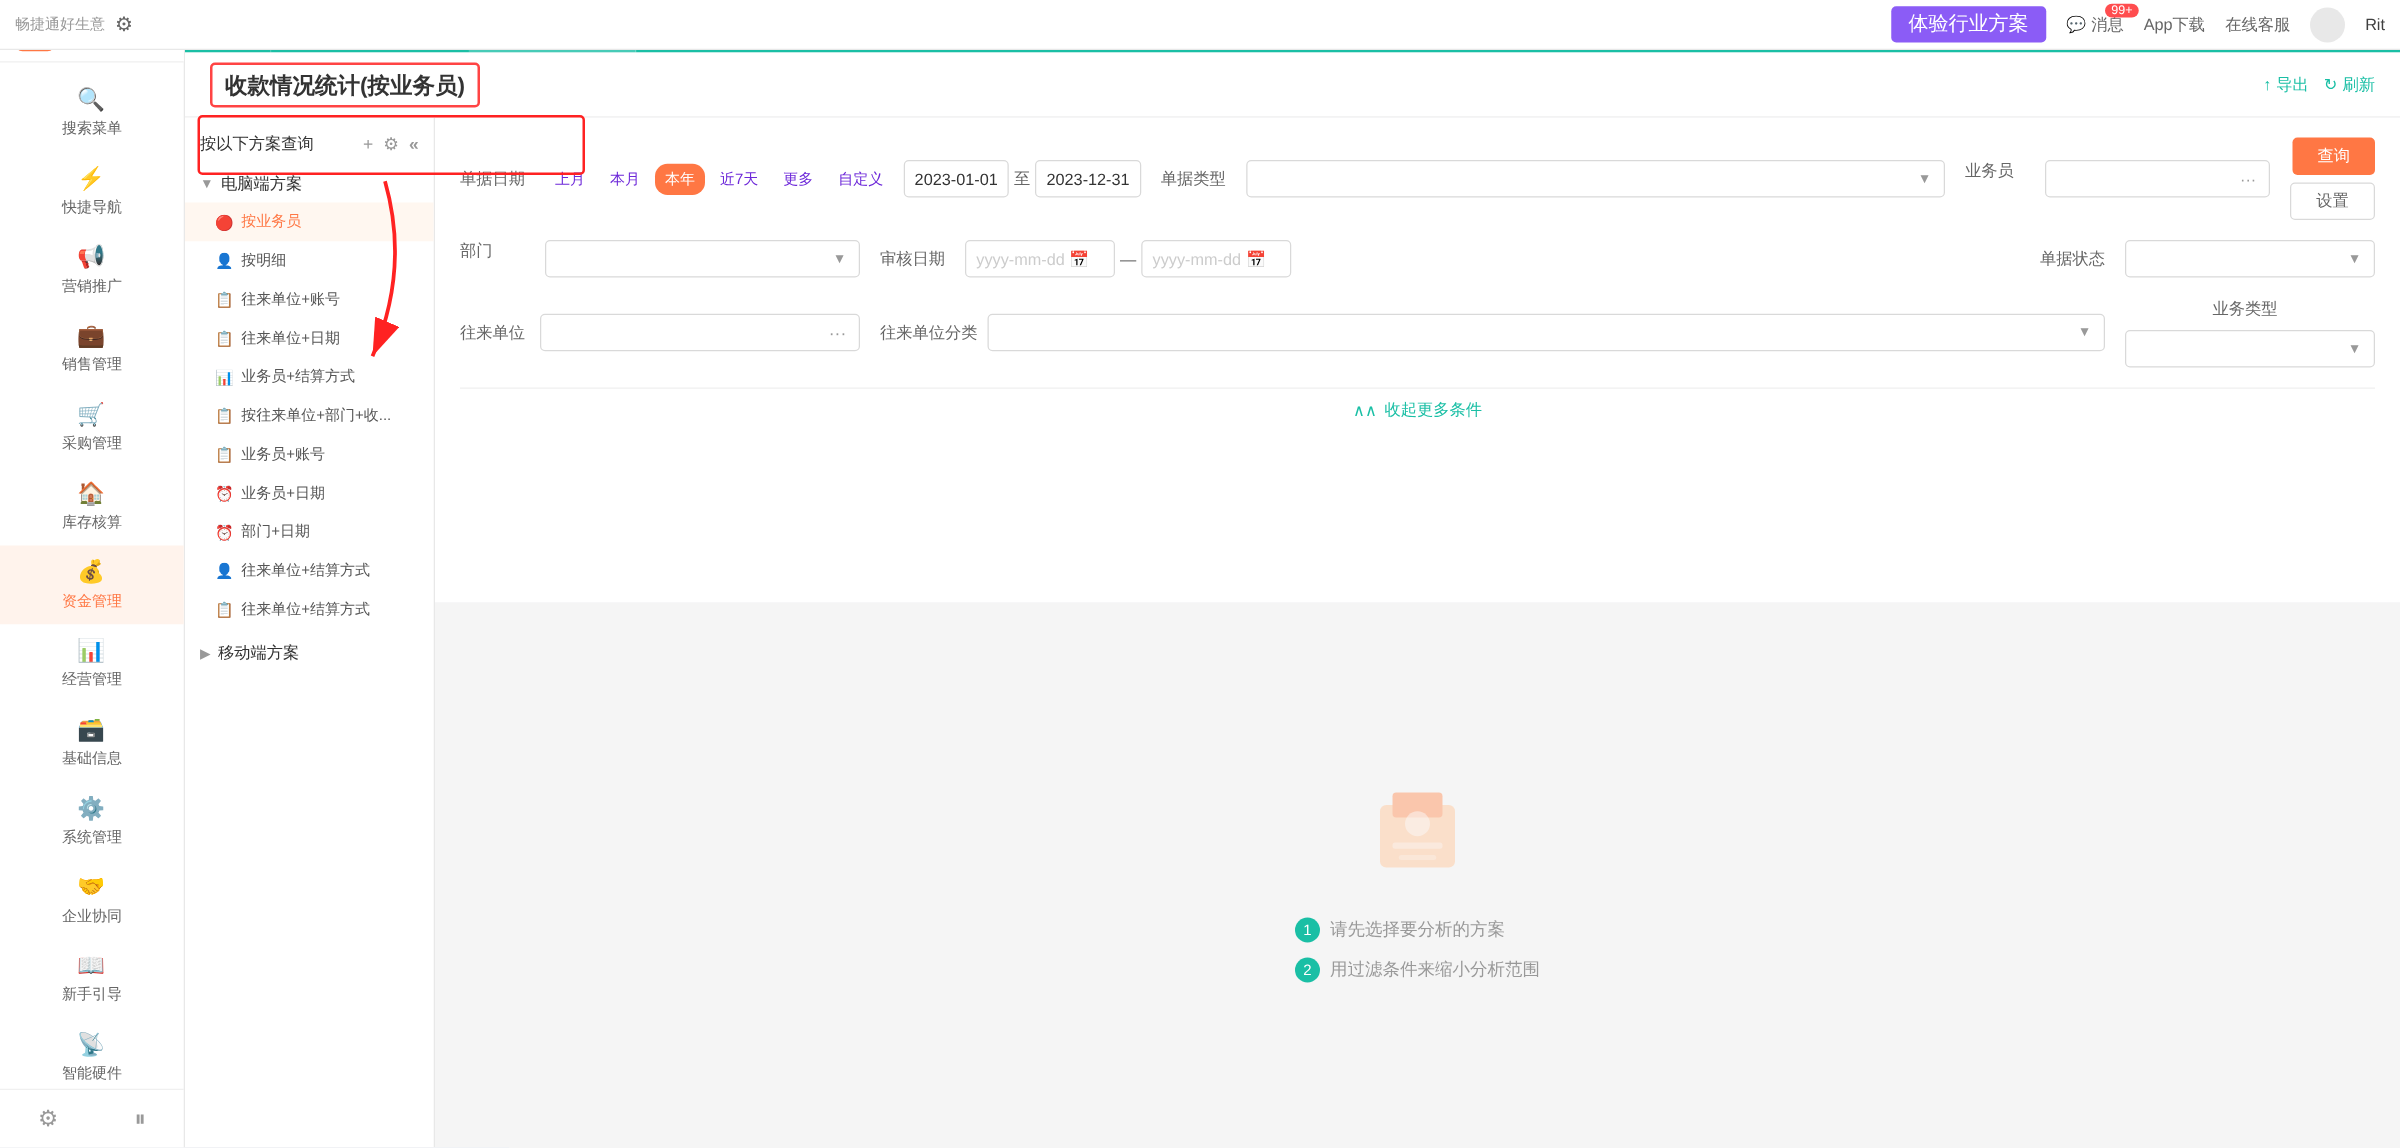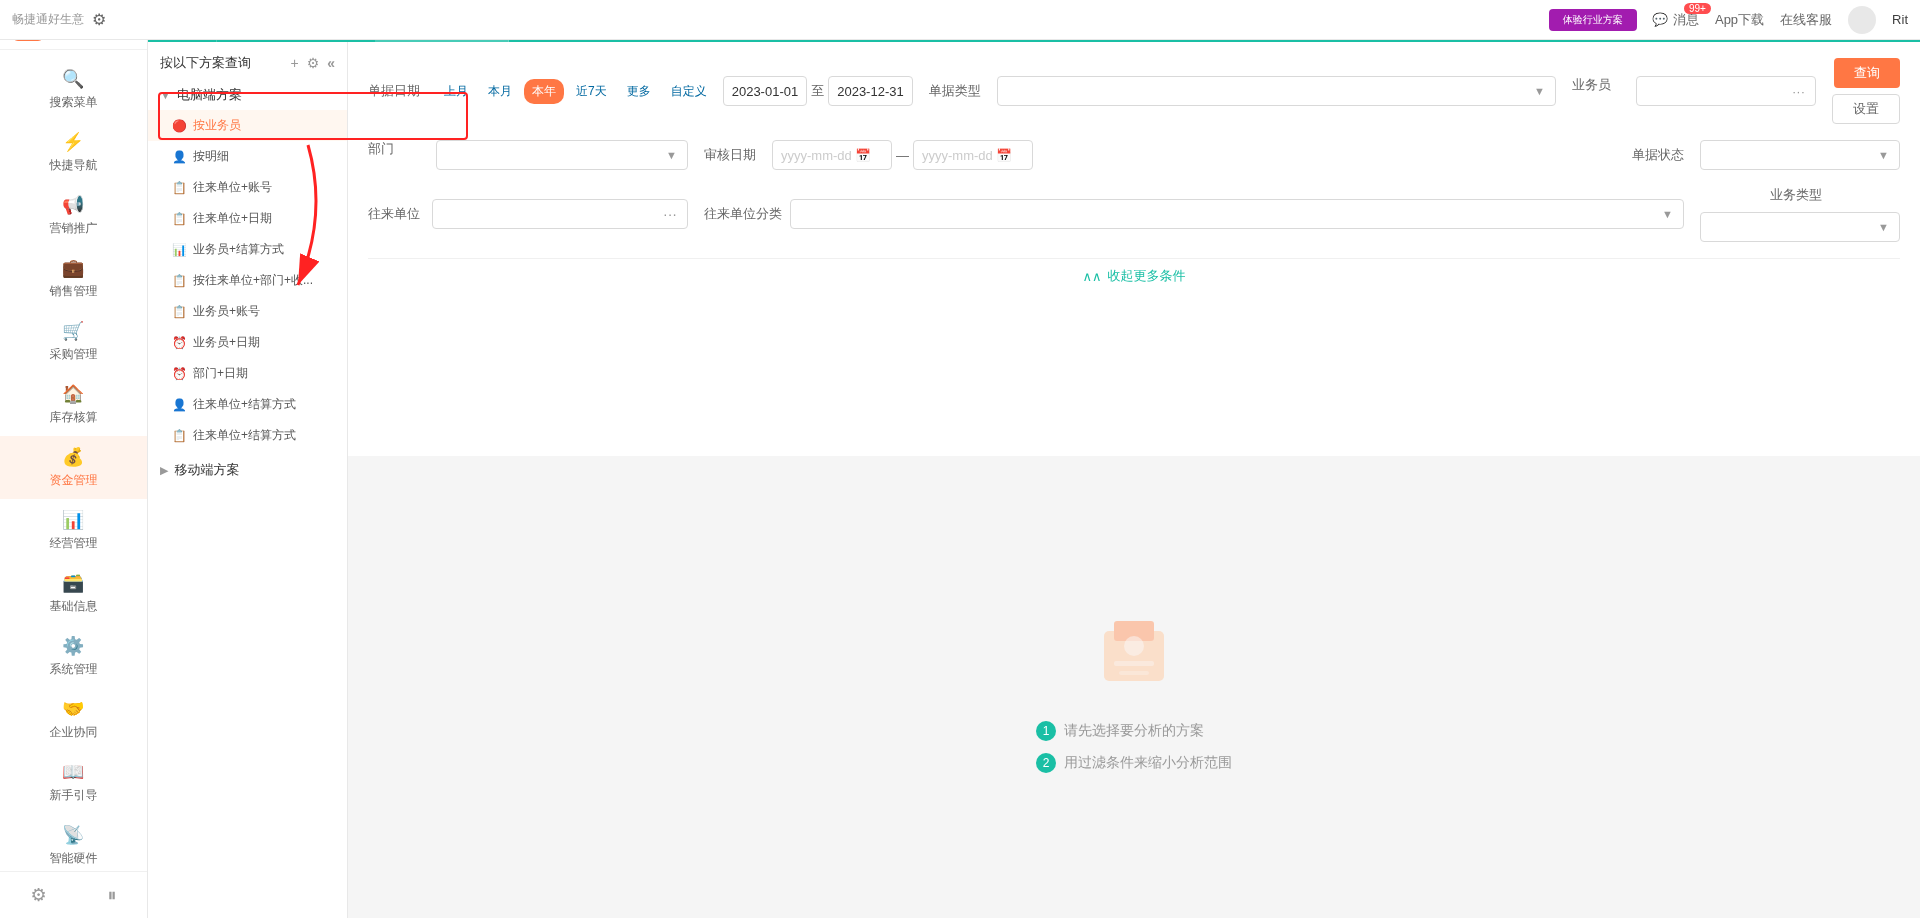--- a/index.html
+++ b/index.html
@@ -21,22 +21,22 @@
       display: flex; align-items: center; gap: 8px;
       flex: 1;
     }
     .top-header-breadcrumb {
       color: #999; font-size: 12px;
     }
     .top-header-right {
       display: flex; align-items: center; gap: 16px;
     }
     .top-header-btn {
-      background: #a21caf; color: #fff; border: none; border-radius: 4px;
-      padding: 4px 14px; font-size: 10px; cursor: pointer;
+      background: #8b5cf6; color: #fff; border: none; border-radius: 4px;
+      padding: 4px 14px; font-size: 16px; cursor: pointer;
     }
     .msg-badge {
       position: relative; display: inline-flex; align-items: center; gap: 4px; cursor: pointer; color: #666;
     }
     .badge-num {
       background: #ff4d4f; color: #fff; border-radius: 10px; font-size: 10px;
       padding: 0 5px; position: absolute; top: -8px; right: -12px; white-space: nowrap;
     }
     .header-icon-link { color: #666; cursor: pointer; font-size: 13px; display: flex; align-items: center; gap: 4px; }
     .user-avatar {
@@ -220,21 +220,21 @@
       display: flex; align-items: center; gap: 4px;
     }
     .date-input {
       border: 1px solid #d9d9d9; border-radius: 4px; padding: 5px 8px;
       font-size: 13px; color: #333; height: 30px;
       display: flex; align-items: center; gap: 4px;
     }
     .date-sep { color: #666; }
     .quick-date-btn {
       padding: 4px 8px; border: none; background: transparent;
-      color: #0369a1; font-size: 12px; cursor: pointer; border-radius: 3px;
+      color: #6d28d9; font-size: 12px; cursor: pointer; border-radius: 3px;
     }
     .quick-date-btn.active { background: #ff7744; color: #fff; border-radius: 10px; }
     .filter-select {
       border: 1px solid #d9d9d9; border-radius: 4px; padding: 5px 10px;
       font-size: 13px; color: #333; height: 30px; min-width: 180px;
       display: flex; align-items: center; justify-content: space-between; cursor: pointer;
     }
     .chevron-down { color: #999; font-size: 11px; }
     .action-btns {
       display: flex; flex-direction: column; gap: 6px; align-items: flex-end;
@@ -399,20 +399,33 @@
       <div class="tab-item active">
         <span>收款情况统计</span>
         <span class="tab-close">✕</span>
       </div>
       <div class="tab-right-actions">
         <span class="tab-right-btn">—</span>
         <span class="tab-right-btn">⊡</span>
       </div>
     </div>
 
+    <div class="page-header">
+      <div class="page-title-box">收款情况统计(按业务员)</div>
+      <div class="page-actions">
+        <div class="export-btn">
+          <span>↑</span>
+          <span>导出</span>
+        </div>
+        <div class="refresh-btn">
+          <span>↻</span>
+          <span>刷新</span>
+        </div>
+      </div>
+    </div>
 
     <div class="main-body">
 
       <div class="scheme-panel">
         <div class="scheme-header">
           <span>按以下方案查询</span>
           <div class="scheme-header-actions">
             <span class="scheme-header-icon">+</span>
             <span class="scheme-header-icon">⚙</span>
             <span class="scheme-collapse-btn">«</span>

